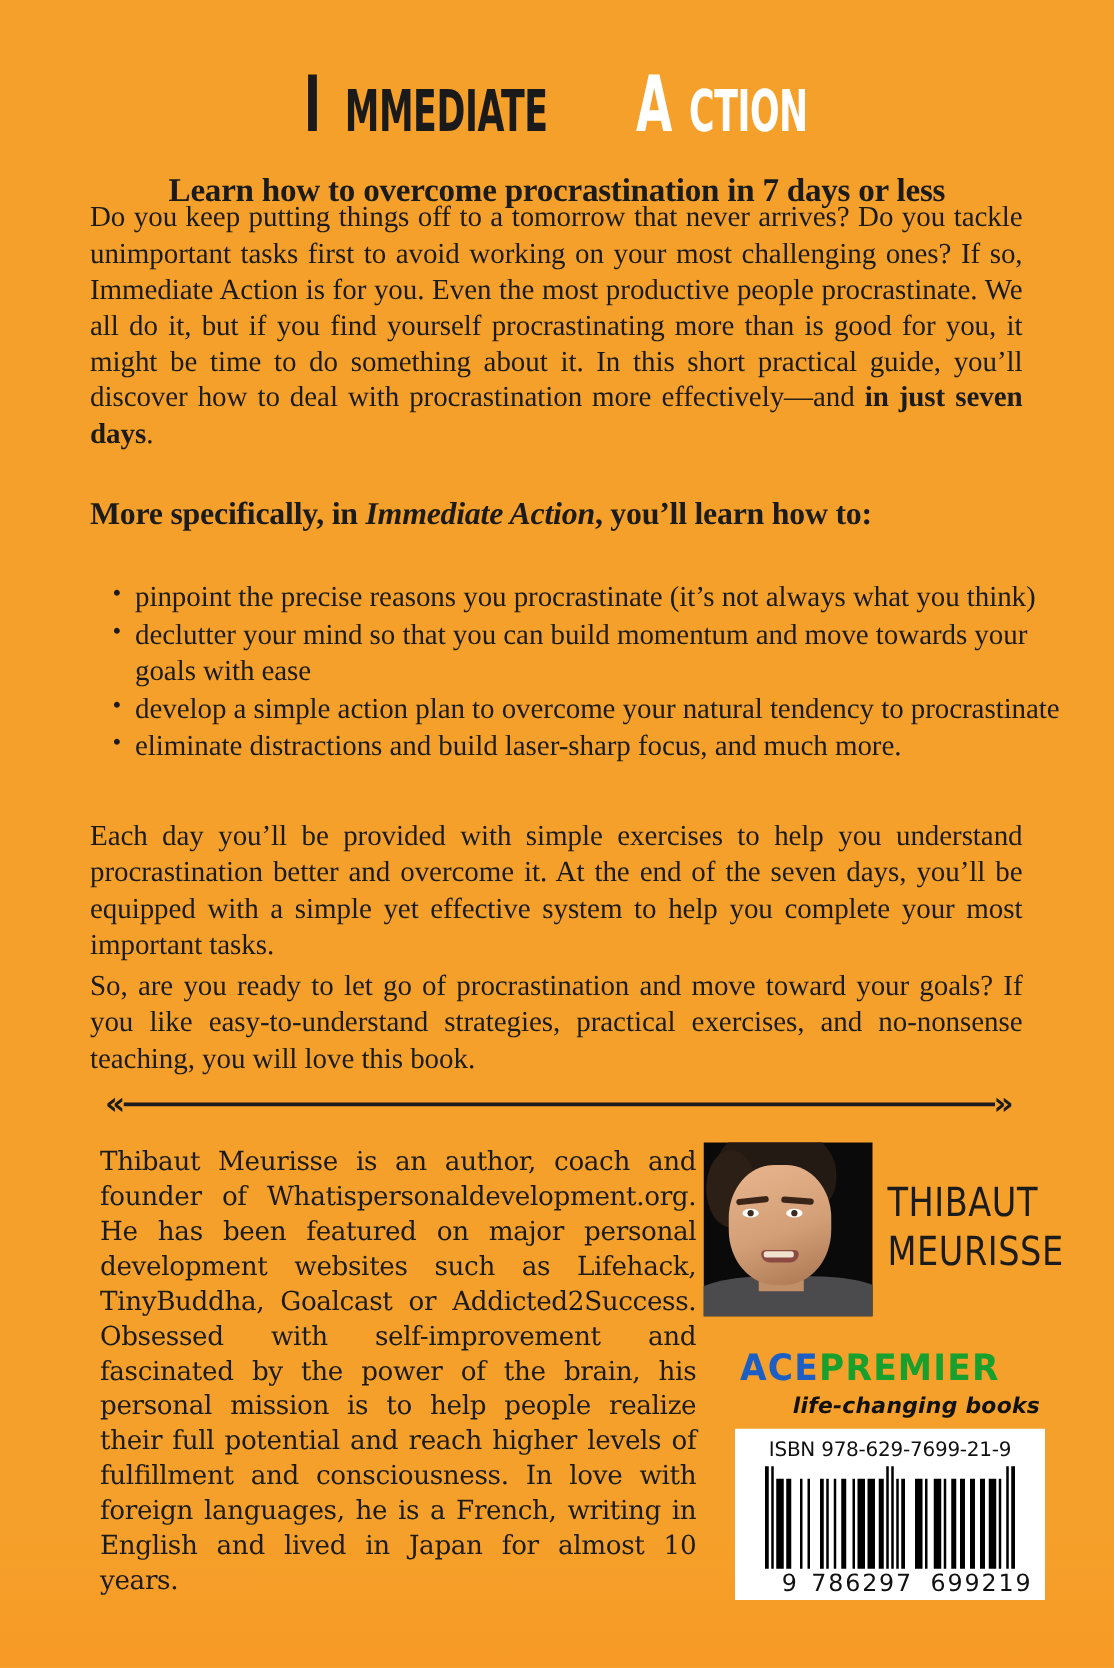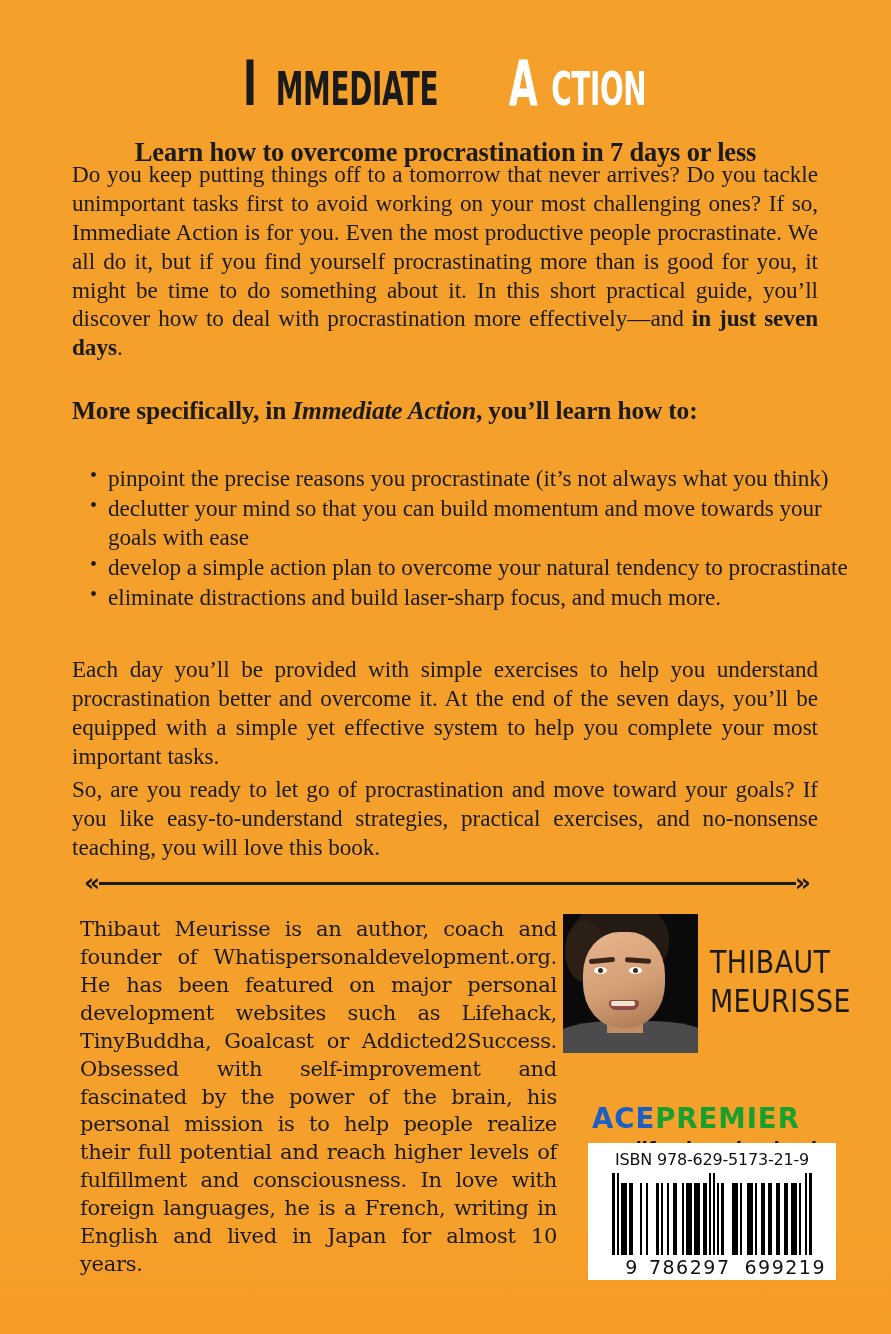--- a/index.html
+++ b/index.html
@@ -260,21 +260,21 @@
     letter-spacing: 0.5px;
     transform: scaleX(0.84);
     transform-origin: left top;
     white-space: nowrap;
   }
 
   
   .logo {
     position: absolute;
     left: 592px;
-    top: 1104px;
+    top: 1080px;
     width: 240px;
   }
   .logo .wordmark {
     font-family: "DejaVu Sans", sans-serif;
     font-weight: bold;
     font-size: 29px;
     letter-spacing: 1px;
     line-height: 1;
     transform: scaleX(0.95);
     transform-origin: left center;
@@ -400,21 +400,21 @@
     <div>THIBAUT</div>
     <div>MEURISSE</div>
   </div>
 
   <div class="logo">
     <div class="wordmark"><span class="ace">ACE</span><span class="premier">PREMIER</span></div>
     <div class="tagline">life-changing books</div>
   </div>
 
   <div class="barcode-box">
-    <div class="isbn">ISBN 978-629-5173-21-9</div>
+    <div class="isbn">ISBN 978-629-7699-21-9</div>
     <div class="bars">
         <i class=" tall" style="width: 2.1px;"></i>
         <i class="sp tall" style="width: 2.1px;"></i>
         <i class=" tall" style="width: 2.1px;"></i>
         <i class="sp" style="width: 2.1px;"></i>
         <i style="width: 6.3px;"></i>
         <i class="sp" style="width: 2.1px;"></i>
         <i style="width: 4.2px;"></i>
         <i class="sp" style="width: 6.3px;"></i>
         <i style="width: 2.1px;"></i>

